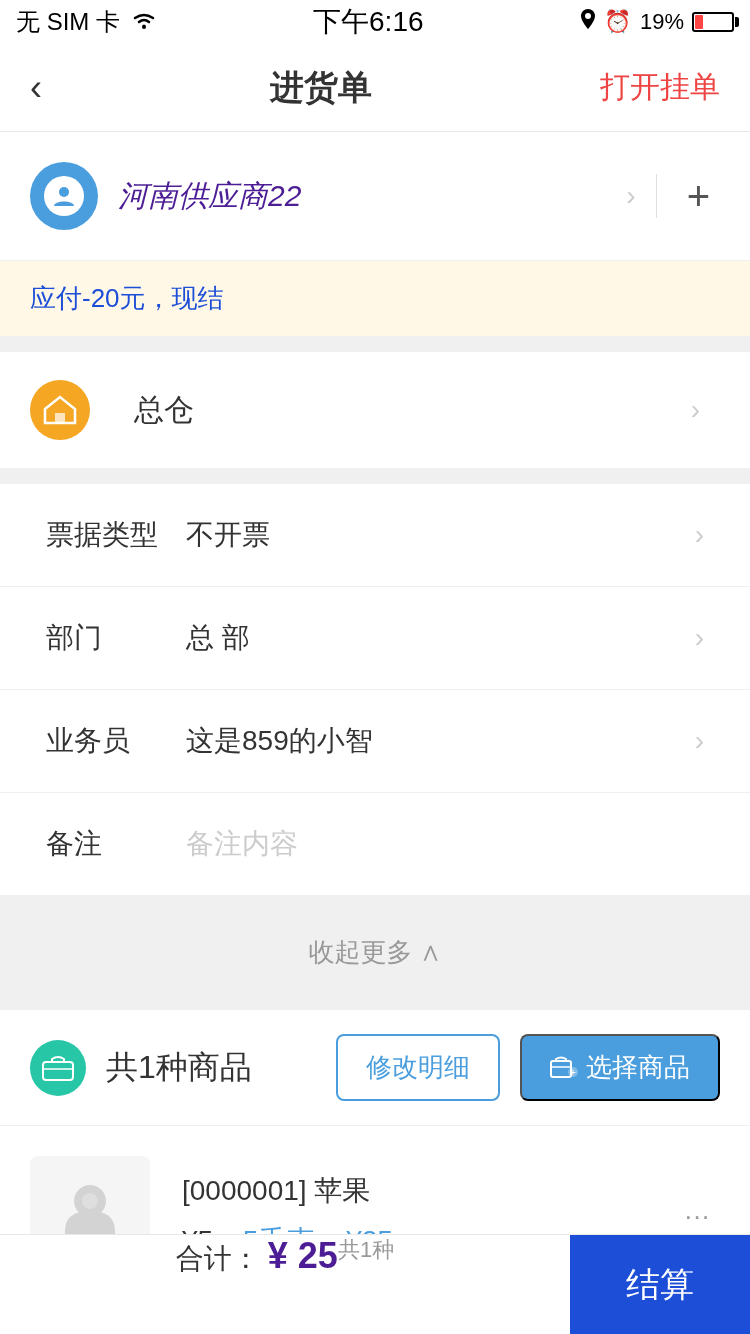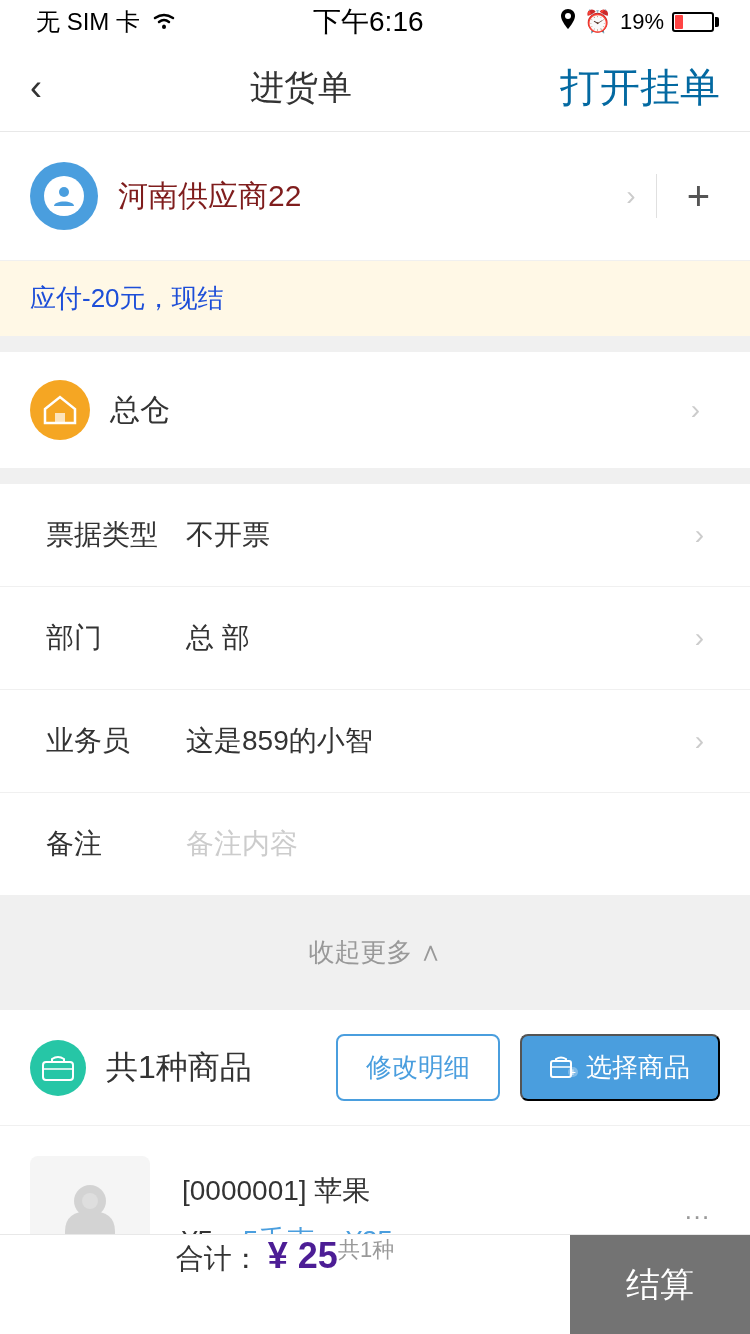--- a/index.html
+++ b/index.html
@@ -13,21 +13,21 @@
       color: #333;
     }
 
     
     .status-bar {
       height: 44px;
       background: #fff;
       display: flex;
       align-items: center;
       justify-content: space-between;
-      padding: 0 36px;
+      padding: 0 16px;
       font-size: 24px;
       color: #000;
     }
     .status-left { display: flex; align-items: center; gap: 10px; }
     .status-center { font-size: 28px; font-weight: 500; }
     .status-right { display: flex; align-items: center; gap: 8px; font-size: 22px; }
     .battery-icon {
       width: 42px; height: 20px; border: 2px solid #000; border-radius: 3px;
       position: relative; display: inline-block;
     }
@@ -47,22 +47,22 @@
     .nav-bar {
       height: 88px;
       background: #fff;
       display: flex;
       align-items: center;
       justify-content: space-between;
       padding: 0 30px;
       border-bottom: 1px solid #e8e8e8;
     }
     .nav-back { font-size: 36px; color: #333; cursor: pointer; }
-    .nav-title { font-size: 34px; font-weight: 400; color: #333; }
-    .nav-action { font-size: 40px; color: #0369a1; cursor: pointer; }
+    .nav-title { font-size: 34px; font-weight: 700; color: #333; }
+    .nav-action { font-size: 30px; color: #ef4444; cursor: pointer; }
 
     
     .content { background: #f0f0f0; }
 
     
     .card {
       background: #fff;
       margin-bottom: 16px;
     }
 
@@ -82,21 +82,21 @@
       display: flex; align-items: center; justify-content: center;
       margin-right: 20px;
       flex-shrink: 0;
     }
     .supplier-avatar-inner {
       width: 40px; height: 40px;
       border-radius: 50%;
       background: #fff;
       display: flex; align-items: center; justify-content: center;
     }
-    .supplier-name { flex: 1; font-size: 30px; color: #7f1d1d; }
+    .supplier-name { flex: 1; font-size: 30px; color: #4c1d95; font-style: italic; }
     .chevron { color: #ccc; font-size: 28px; margin-right: 20px; }
     .plus-btn {
       font-size: 40px; color: #555;
       cursor: pointer;
       padding: 0 10px;
     }
     .divider-v {
       width: 1px; height: 44px;
       background: #e0e0e0;
       margin-right: 20px;
@@ -110,20 +110,21 @@
       color: #1d4ed8;
       margin-bottom: 16px;
     }
 
     
     .warehouse-row {
       display: flex;
       align-items: center;
       padding: 28px 30px;
       background: #fff;
+      gap: 24px;
     }
     .warehouse-icon {
       width: 60px; height: 60px;
       border-radius: 50%;
       background: #f5a623;
       display: flex; align-items: center; justify-content: center;
       margin-right: 20px;
       font-size: 30px;
       color: #fff;
       flex-shrink: 0;
@@ -271,21 +272,21 @@
       background: #f5a623;
       color: #fff;
       font-size: 34px;
       display: flex;
       align-items: center;
       justify-content: center;
       cursor: pointer;
     }
     .btn-checkout {
       width: 180px;
-      background: #737373;
+      background: #1d4ed8;
       color: #fff;
       font-size: 34px;
       display: flex;
       align-items: center;
       justify-content: center;
       cursor: pointer;
     }
 
     
     .bottom-spacer { height: 100px; }

